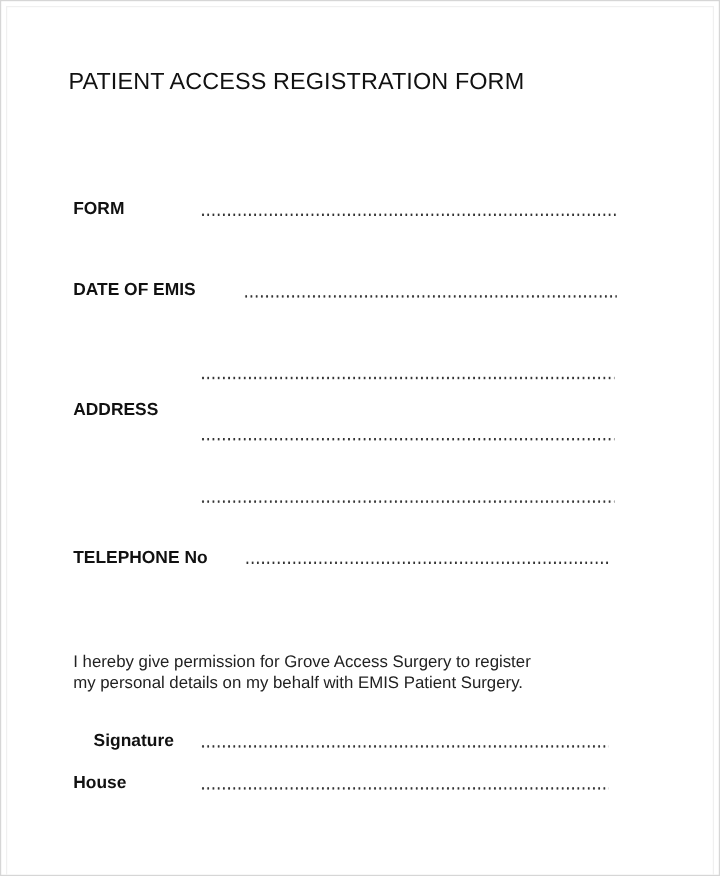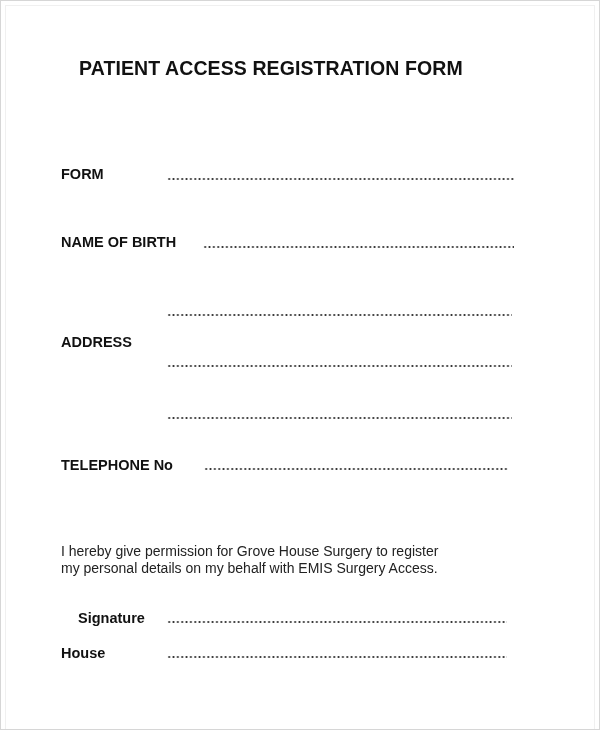--- a/index.html
+++ b/index.html
@@ -6,52 +6,52 @@
     body { width: 600px; height: 730px; position: relative; overflow: hidden; }
     .page {
       position: absolute; left: 0; top: 0; width: 598px; height: 728px;
       border: 1px solid #d6d6d6; background: #fff;
     }
     .inner {
       position: absolute; left: 4px; top: 4px; right: 4px; bottom: 0;
       border-left: 1px solid #f0f0f0; border-right: 1px solid #f0f0f0; border-top: 1px solid #f0f0f0;
     }
     .txt { position: absolute; font-family: "Liberation Sans", sans-serif; color: #111; white-space: nowrap; }
-    .title { left: 79px; top: 57px; font-size: 19.5px; font-weight: bold; letter-spacing: 0.1px; }
+    .title { left: 57px; top: 57px; font-size: 19.5px; font-weight: normal; letter-spacing: 0.1px; }
     .label { font-size: 14.5px; font-weight: bold; }
     .dots { position: absolute; height: 2px;
       background-image: radial-gradient(circle, #333 0.9px, transparent 1.1px);
       background-size: 4.35px 2px; background-repeat: repeat-x; }
     .para { left: 61px; top: 543px; font-size: 14px; line-height: 16.5px; color: #222; }
   </style>
 </head>
 <body>
 
 <div class="page">
   <div class="inner"></div>
 </div>
 
 <div class="txt title">PATIENT ACCESS REGISTRATION FORM</div>
 
 <div class="txt label" style="left:61px; top:166px;">FORM</div>
 <div class="dots" style="left:167px; top:178px; width:347px;"></div>
 
-<div class="txt label" style="left:61px; top:234px;">NAME OF BIRTH</div>
+<div class="txt label" style="left:61px; top:234px;">DATE OF EMIS</div>
 <div class="dots" style="left:203px; top:246px; width:311px;"></div>
 
 <div class="txt label" style="left:61px; top:303px;margin-top:31px;">ADDRESS</div>
 <div class="dots" style="left:167px; top:314px; width:345px;"></div>
 <div class="dots" style="left:167px; top:365px; width:345px;"></div>
 <div class="dots" style="left:167px; top:417px; width:345px;"></div>
 
 <div class="txt label" style="left:61px; top:457px;text-align:center;">TELEPHONE No</div>
 <div class="dots" style="left:204px; top:468px; width:304px;"></div>
 
 <div class="txt para">
-  <div>I hereby give permission for Grove House Surgery to register</div>
-  <div>my personal details on my behalf with EMIS Surgery Access.</div>
+  <div>I hereby give permission for Grove Access Surgery to register</div>
+  <div>my personal details on my behalf with EMIS Patient Surgery.</div>
 </div>
 
 <div class="txt label" style="left:78px; top:610px;">Signature</div>
 <div class="dots" style="left:167px; top:621px; width:340px;"></div>
 
 <div class="txt label" style="left:61px; top:645px;">House</div>
 <div class="dots" style="left:167px; top:656px; width:340px;"></div>
 
 </body></html>

